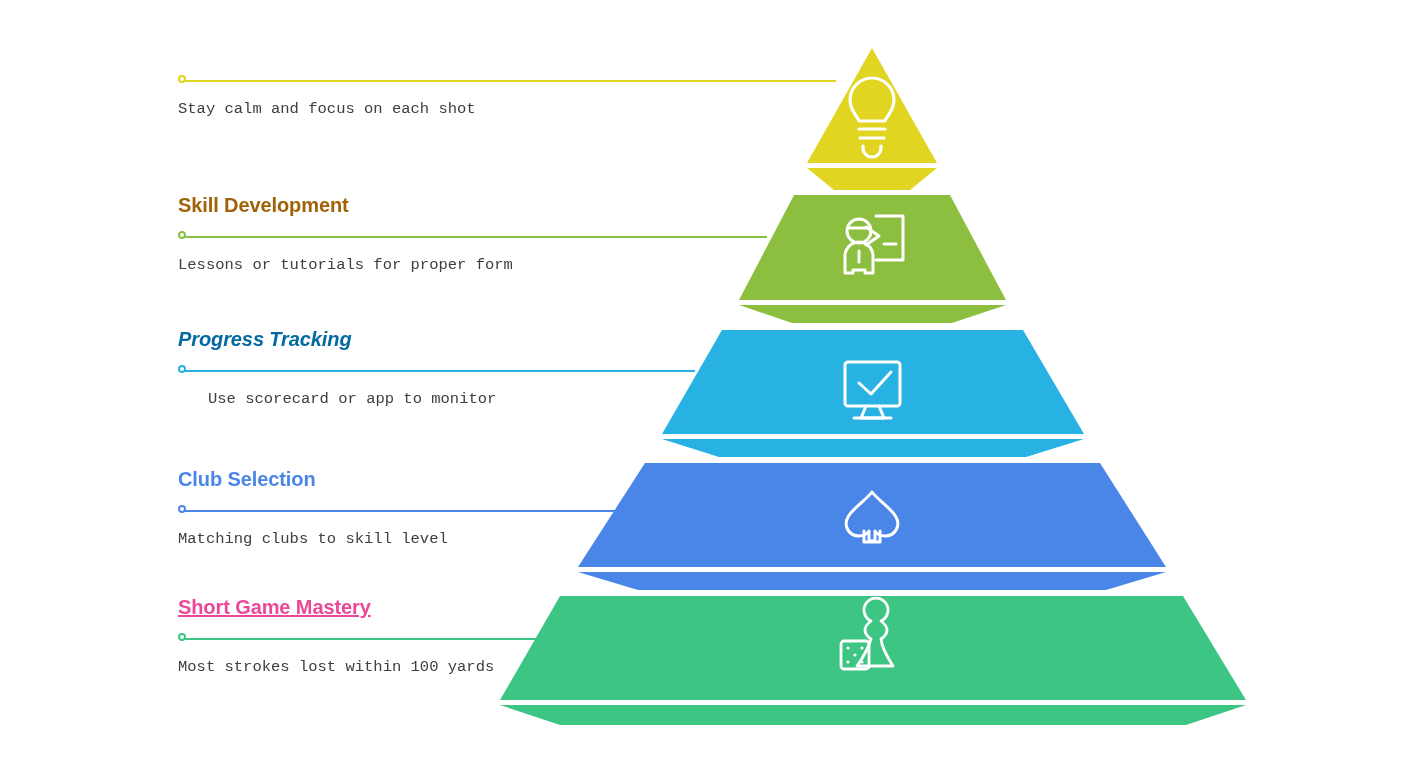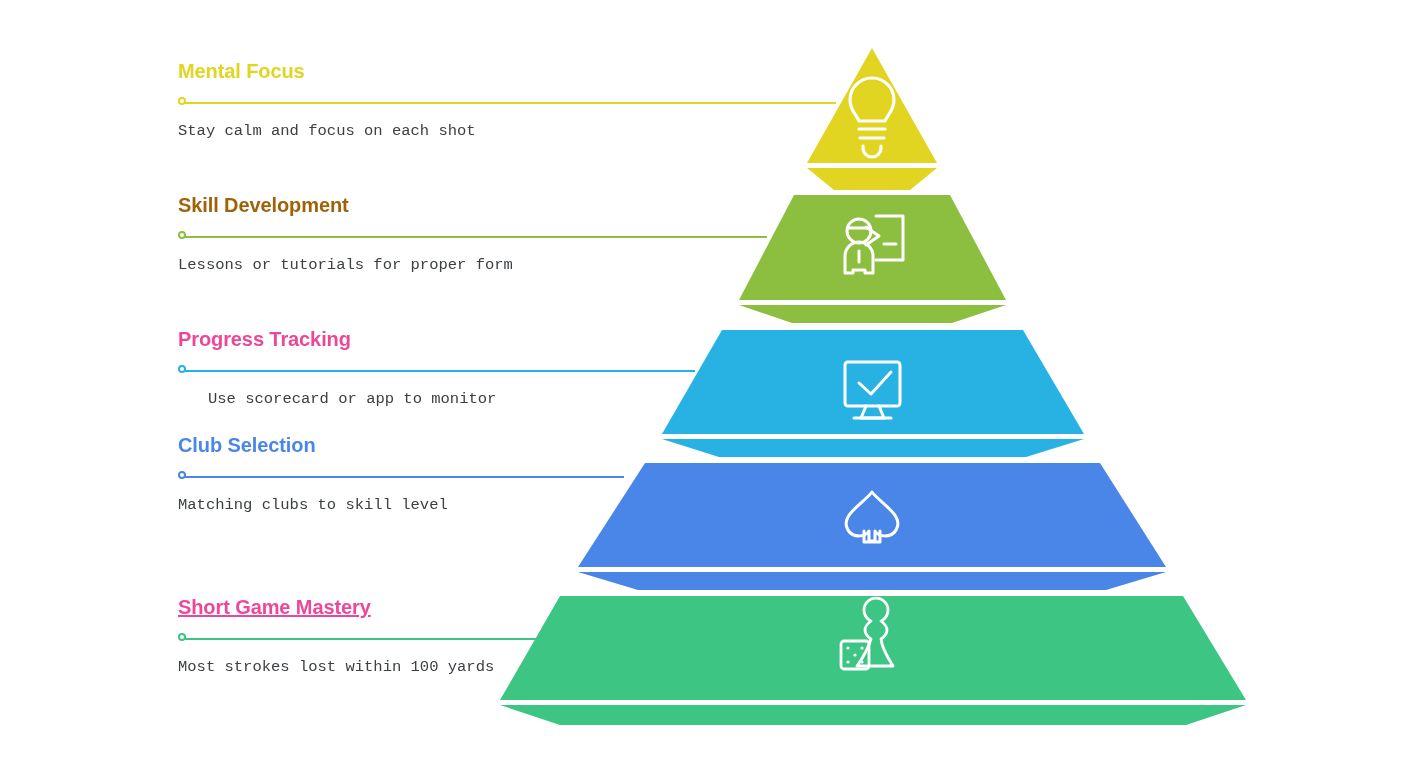--- a/index.html
+++ b/index.html
@@ -132,47 +132,46 @@
         <circle cx="848" cy="648" r="1.6" fill="#ffffff" stroke="none"></circle>
         <circle cx="862" cy="648" r="1.6" fill="#ffffff" stroke="none"></circle>
         <circle cx="855" cy="655" r="1.6" fill="#ffffff" stroke="none"></circle>
         <circle cx="848" cy="662" r="1.6" fill="#ffffff" stroke="none"></circle>
         <circle cx="862" cy="662" r="1.6" fill="#ffffff" stroke="none"></circle>
       </g>
     </g>
   </svg>
 
   <div class="label-group" style="top:60px;">
-    <p class="label-title" style="color:#e1d521;">Mental Focus</p>
     <div class="connector-wrap" style="margin-top:14px;">
       <span class="connector-dot" style="border-color:#e1d521;"></span>
       <span class="connector-line" style="width:652px;background:#e1d521;"></span>
     </div>
     <p class="label-desc" style="margin-top:12px;">Stay calm and focus on each shot</p>
   </div>
 
   <div class="label-group" style="top:194px;">
     <p class="label-title" style="color:#a16207;">Skill Development</p>
     <div class="connector-wrap" style="margin-top:14px;">
       <span class="connector-dot" style="border-color:#8cbf3f;"></span>
       <span class="connector-line" style="width:583px;background:#8cbf3f;"></span>
     </div>
     <p class="label-desc" style="margin-top:12px;">Lessons or tutorials for proper form</p>
   </div>
 
   <div class="label-group" style="top:328px;">
-    <p class="label-title" style="color:#ec4899;">Progress Tracking</p>
+    <p class="label-title" style="color:#0369a1;font-style:italic;">Progress Tracking</p>
     <div class="connector-wrap" style="margin-top:14px;">
       <span class="connector-dot" style="border-color:#28b2e3;"></span>
       <span class="connector-line" style="width:511px;background:#28b2e3;"></span>
     </div>
     <p class="label-desc" style="margin-top:12px;margin-left:30px;">Use scorecard or app to monitor</p>
   </div>
 
-  <div class="label-group" style="top:434px;">
+  <div class="label-group" style="top:468px;">
     <p class="label-title" style="color:#4a86e8;">Club Selection</p>
     <div class="connector-wrap" style="margin-top:14px;">
       <span class="connector-dot" style="border-color:#4a86e8;"></span>
       <span class="connector-line" style="width:440px;background:#4a86e8;"></span>
     </div>
     <p class="label-desc" style="margin-top:12px;">Matching clubs to skill level</p>
   </div>
 
   <div class="label-group" style="top:596px;">
     <p class="label-title" style="color:#ec4899;text-decoration:underline;">Short Game Mastery</p>

